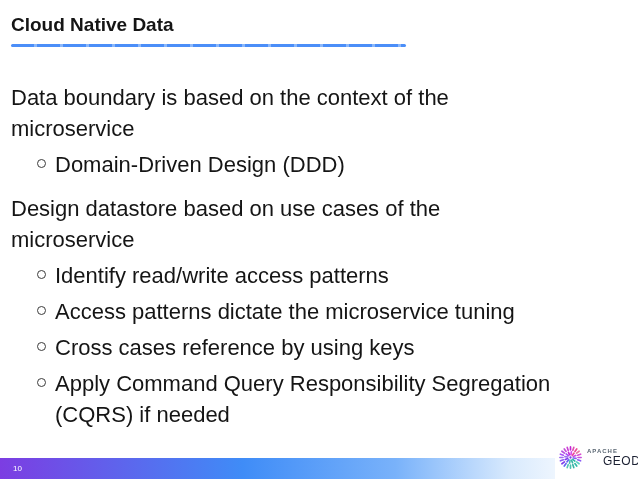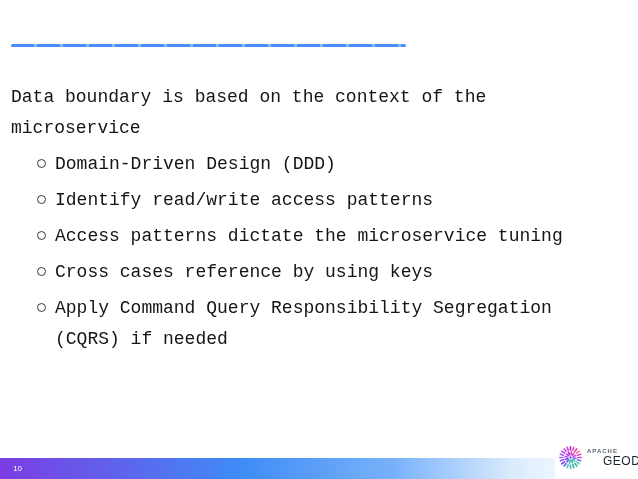--- a/index.html
+++ b/index.html
@@ -31,24 +31,23 @@
       #4b8ef8 0px, #4b8ef8 23px,
       #8ab7fa 23px, #8ab7fa 26px);
   }
   .content {
     position: absolute;
     left: 11px; top: 82px;
     width: 616px;
   }
   .item {
     position: relative;
-    font-size: 18px;
+    font-size: 22px;
     line-height: 31px;
     color: #151515;
-    font-family: Liberation Mono, monospace;
   }
   .item.l1 { margin-top: 13px; }
   .item.l2 { margin-top: 5px; padding-left: 44px; }
   .content .item:first-child { margin-top: 0; }
   .bullet-circle {
     position: absolute;
     left: 26px; top: 10px;
     width: 7px; height: 7px;
     border: 1.5px solid #3c3c3c;
     border-radius: 50%;
@@ -96,30 +95,35 @@
     color: #1b2032;
     margin-top: 1px;
     padding-left: 16px;
   }
 </style>
 </head>
 <body>
 
 <div class="slide">
 
+  <div class="slide-title">Cloud Native Data</div>
   <div class="title-underline"></div>
 
   <div class="content">
       <div class="item l1">
 
     <span class="bullet-text">Data boundary is based on the context of the microservice</span>
   </div>
       <div class="item l2">
     <span class="bullet-circle"></span>
     <span class="bullet-text">Domain-Driven Design (DDD)</span>
+  </div>
+      <div class="item l1">
+
+    <span class="bullet-text">Design datastore based on use cases of the microservice</span>
   </div>
       <div class="item l2">
     <span class="bullet-circle"></span>
     <span class="bullet-text">Identify read/write access patterns</span>
   </div>
       <div class="item l2">
     <span class="bullet-circle"></span>
     <span class="bullet-text">Access patterns dictate the microservice tuning</span>
   </div>
       <div class="item l2">

